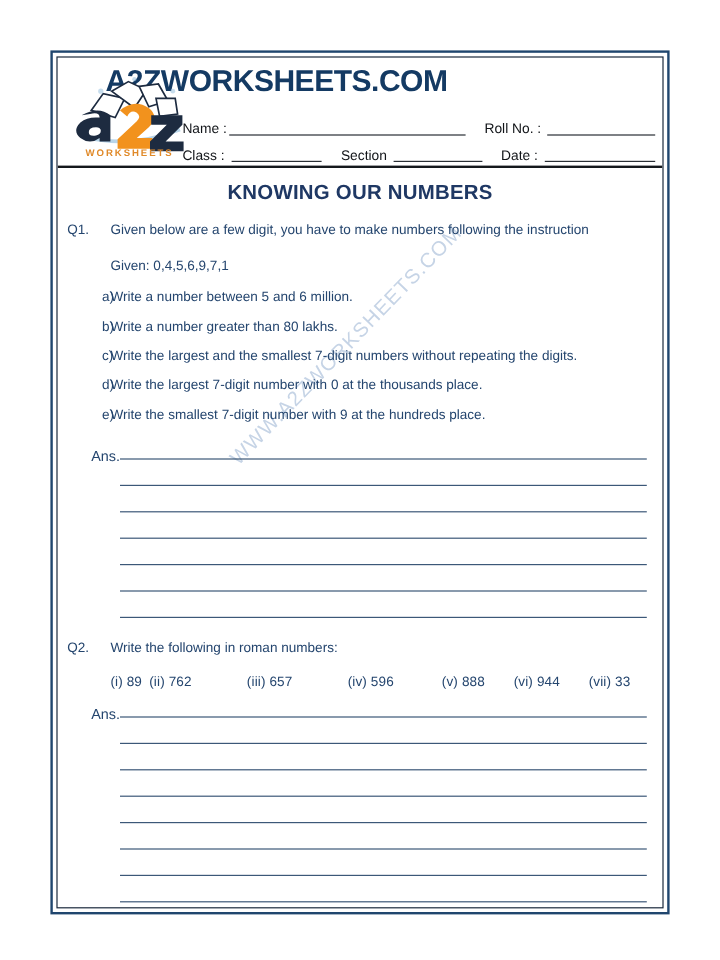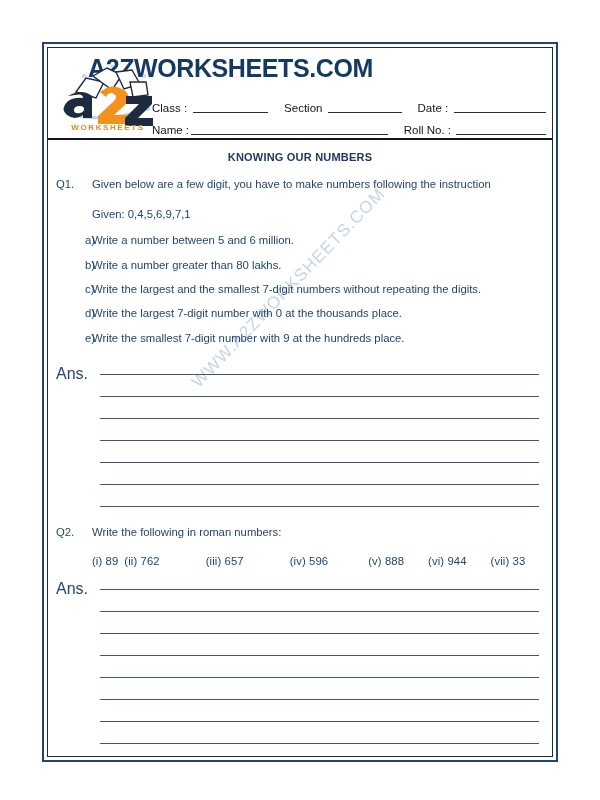--- a/index.html
+++ b/index.html
@@ -108,21 +108,21 @@
   .w-name   { flex: 1 1 auto; min-width: 40px; }
   .w-roll   { width: 90px; margin-left: 3px; }
   .w-class  { width: 80px; margin-left: 4px; }
   .w-sec    { width: 78px; margin-left: 4px; }
   .w-date   { width: 98px; margin-left: 4px; }
   .gap-lbl  { padding-left: 16px; padding-right: 2px; }
 
   
   .sheet-title {
     text-align: center;
-    font-size: 11px;
+    font-size: 17px;
     font-weight: bold;
     color: #1f3864;
     letter-spacing: 0.2px;
     margin-top: 11px;
   }
 
   .body {
     padding: 0 9px 0 8px;
     color: #24456e;
     font-size: 11.3px;
@@ -152,23 +152,24 @@
   .sub-text { flex: 1 1 auto; padding-right: 24px; }
 
   
   .ans-block {
     display: flex;
     margin-top: 15px;
   }
   .ans-label {
     width: 44px;
     flex: 0 0 44px;
-    font-size: 16px;
+    font-size: 12px;
     color: #24456e;
     padding-top: 4px;
+    text-align: right;
   }
   .ans-lines { flex: 1 1 auto; padding-right: 4px; }
   .ans-line {
     border-bottom: 1px solid #3c5878;
     height: 21px;
   }
   .ans-line.first { height: 13px; }
 
   .q2-items {
     margin-top: 15px;
@@ -216,33 +217,33 @@
             <path d="M66,34 l26,0 l0,8 l-14,14 l15,0 l0,8 l-28,0 l0,-8 l14,-14 l-13,0 z" fill="#1d2b40"></path>
 
             <text x="48" y="68" text-anchor="middle" font-family="Liberation Sans, sans-serif" font-size="8" font-weight="bold" letter-spacing="1.6" fill="#e08a2a">WORKSHEETS</text>
           </svg>
         </div>
 
         <div class="brand-title">A2ZWORKSHEETS.COM</div>
 
         <div class="fields">
           <div class="field-row">
+            <span class="fld-label">Name :</span>
+            <span class="fld-line w-name"></span>
+            <span class="fld-label gap-lbl">Roll No. :</span>
+            <span class="fld-line w-roll"></span>
+          </div>
+          <div class="field-row">
             <span class="fld-label">Class :</span>
             <span class="fld-line w-class"></span>
             <span class="fld-label gap-lbl">Section</span>
             <span class="fld-line w-sec"></span>
             <span class="fld-label gap-lbl">Date :</span>
             <span class="fld-line w-date"></span>
           </div>
-          <div class="field-row">
-            <span class="fld-label">Name :</span>
-            <span class="fld-line w-name"></span>
-            <span class="fld-label gap-lbl">Roll No. :</span>
-            <span class="fld-line w-roll"></span>
-          </div>
         </div>
       </div>
 
       <div class="sheet-title">KNOWING OUR NUMBERS</div>
 
       <div class="body">
 
         <div class="q-row">
           <div class="q-num">Q1.</div>
           <div class="q-text">Given below are a few digit, you have to make numbers following the instruction</div>

